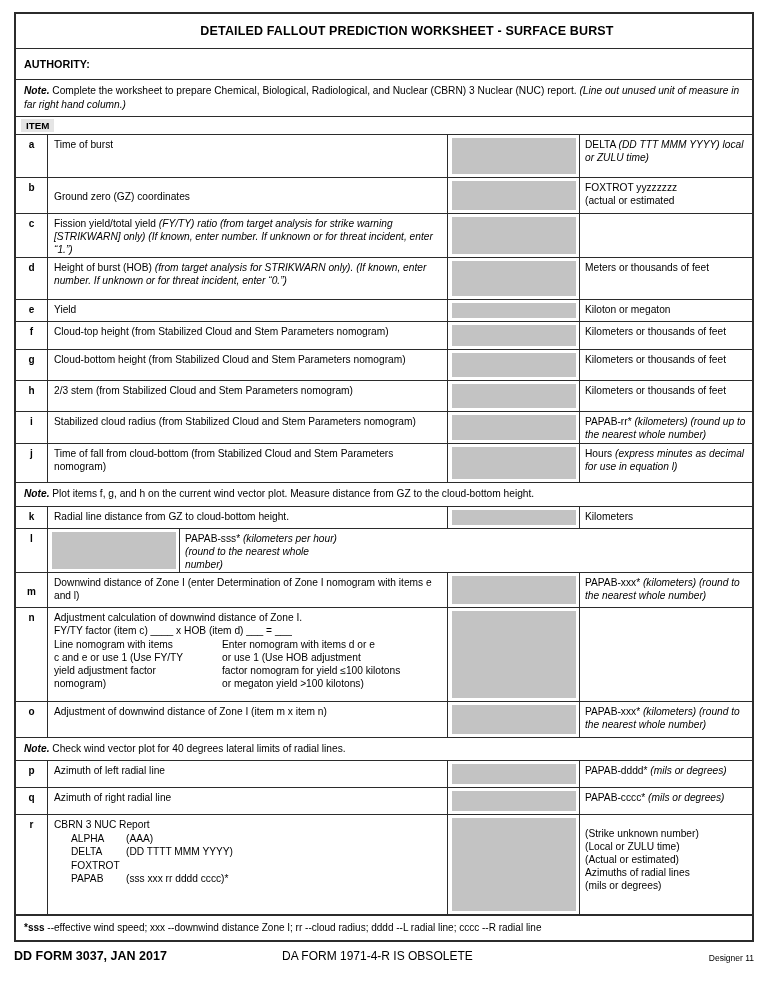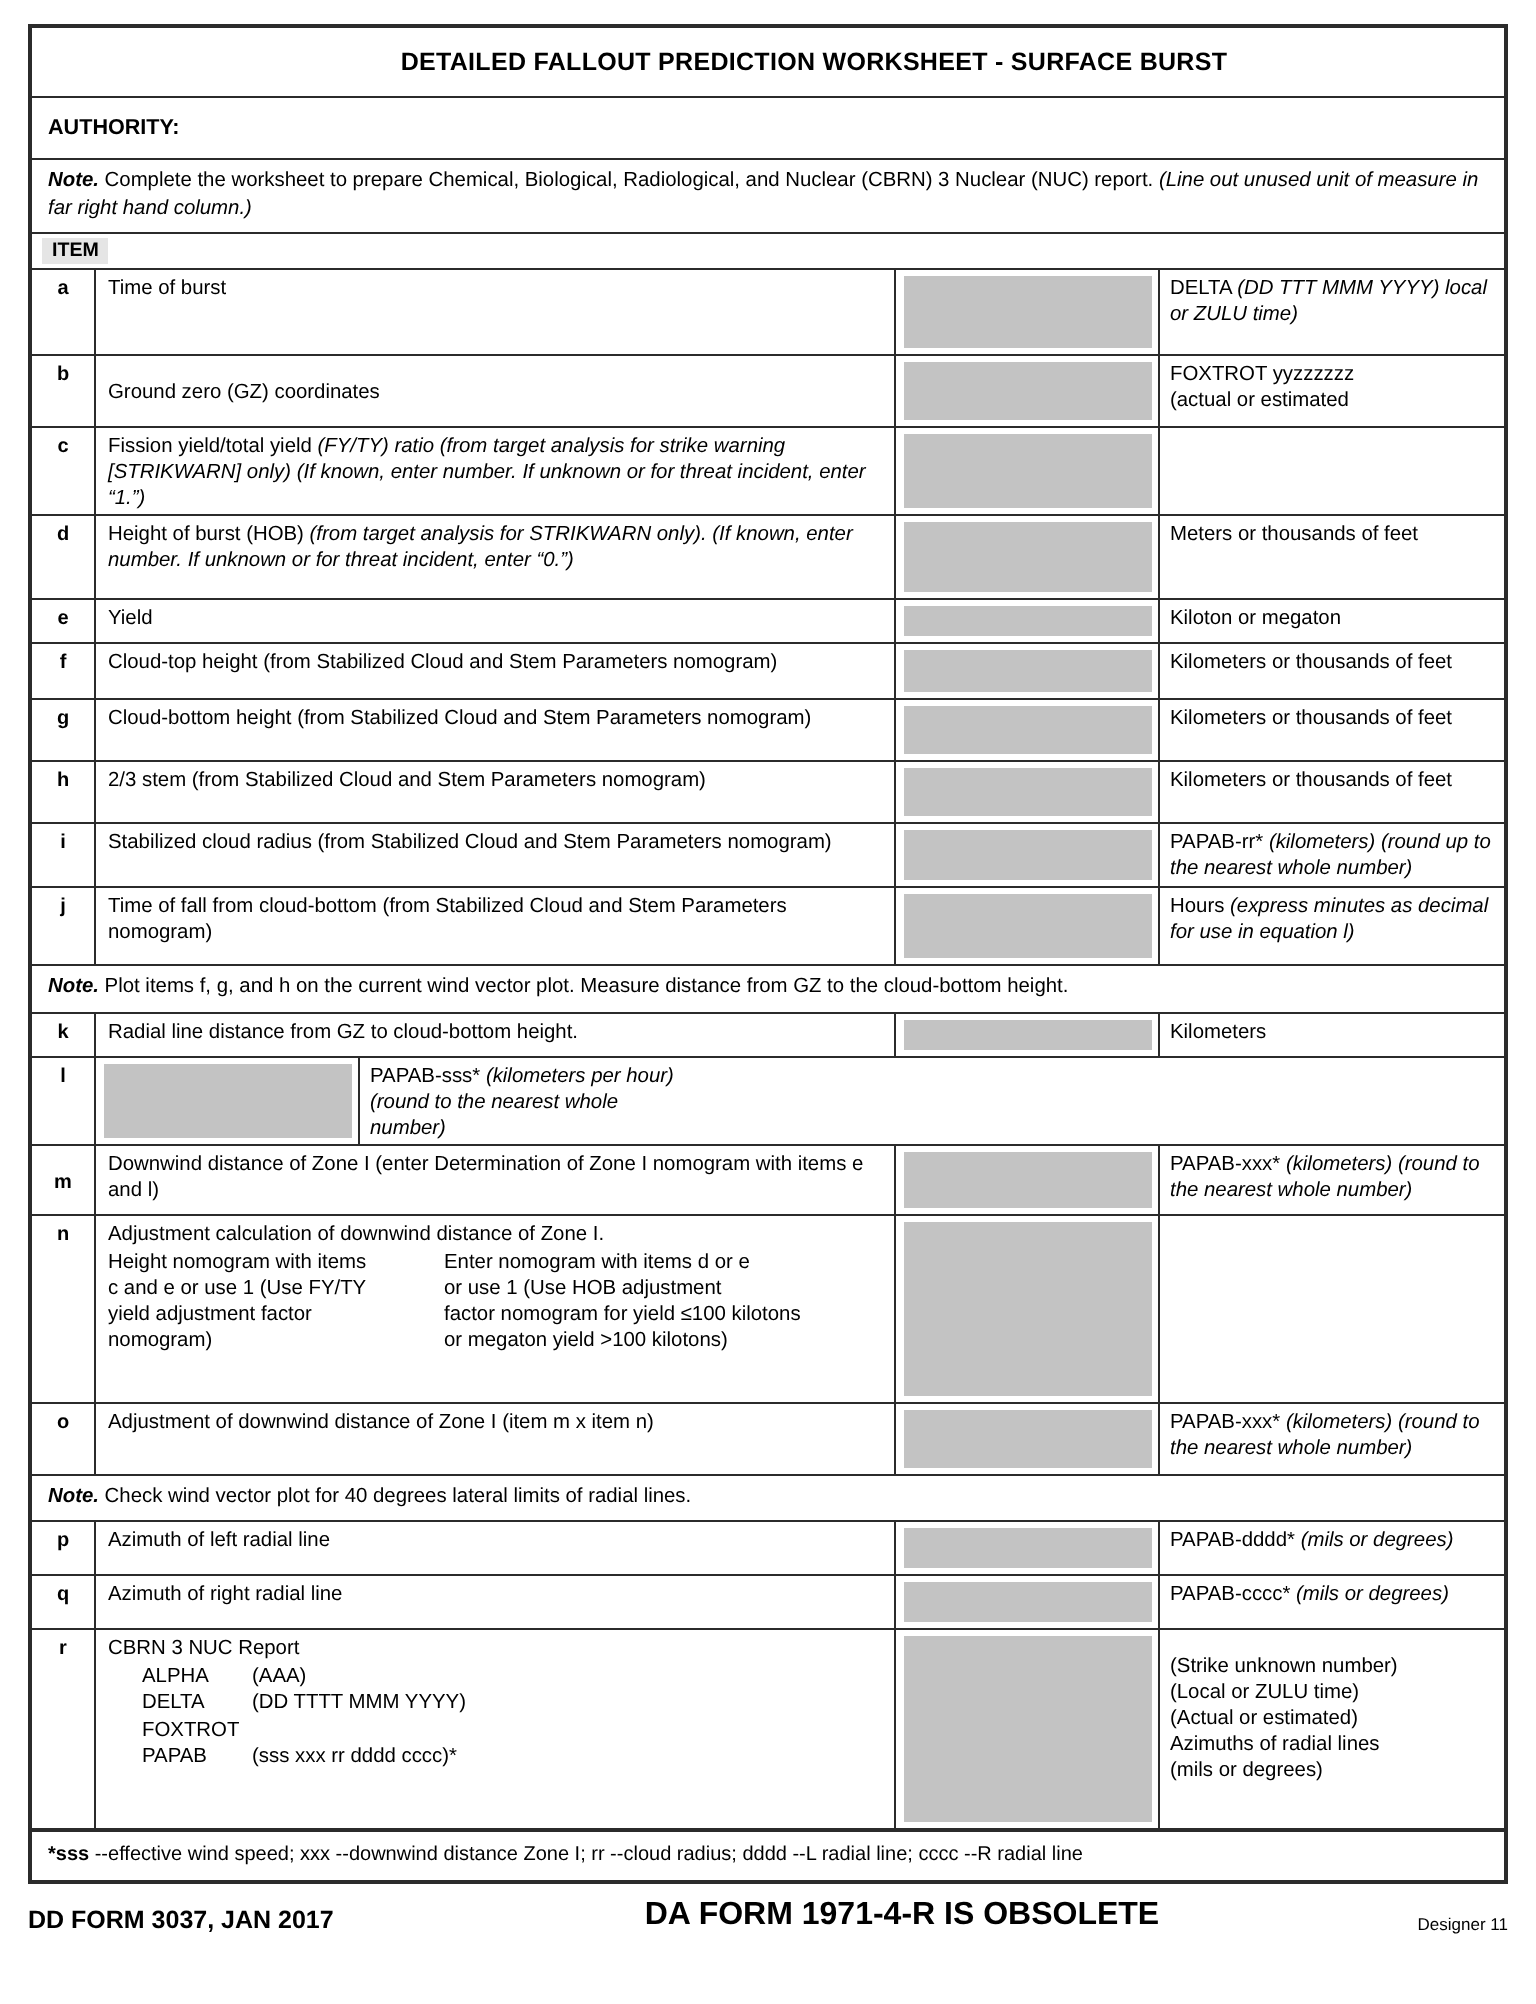--- a/index.html
+++ b/index.html
@@ -195,24 +195,22 @@
     box-sizing: border-box;
     gap: 18px;
   }
   .ff-left {
     font-size: 12.5px;
     font-weight: bold;
     flex: 0 0 250px;
   }
   .ff-center {
     flex: 1 1 auto;
-    text-align: center;
-    font-size: 16px;
+    font-size: 12px;
     padding-right: 36px;
-    font-weight: bold;
   }
   .ff-right {
     flex: 0 0 80px;
     text-align: right;
     font-size: 8.5px;
   }
 </style>
 </head>
 <body>
 
@@ -370,23 +368,24 @@
       </div>
       <div class="col-unit">
         <span>PAPAB-xxx* </span><span class="ital">(kilometers) (round to the nearest whole number)</span>
       </div>
     </div>
 
     <div class="row h-n">
       <div class="col-item">n</div>
       <div class="col-desc">
         <div class="n-line">Adjustment calculation of downwind distance of Zone I.</div>
+        <div class="n-line">FY/TY factor (item c) ____ x  HOB (item d)  ___ = ___</div>
         <div class="n-cols">
           <div class="n-col-left">
-            <div>Height nomogram with items</div>
+            <div>Line nomogram with items</div>
             <div>c and e or use 1 (Use FY/TY</div>
             <div>yield adjustment factor</div>
             <div>nomogram)</div>
           </div>
           <div class="n-col-right">
             <div>Enter nomogram with items d or e</div>
             <div>or use 1 (Use HOB adjustment</div>
             <div>factor nomogram for yield ≤100 kilotons</div>
             <div>or megaton yield &gt;100 kilotons)</div>
           </div>

